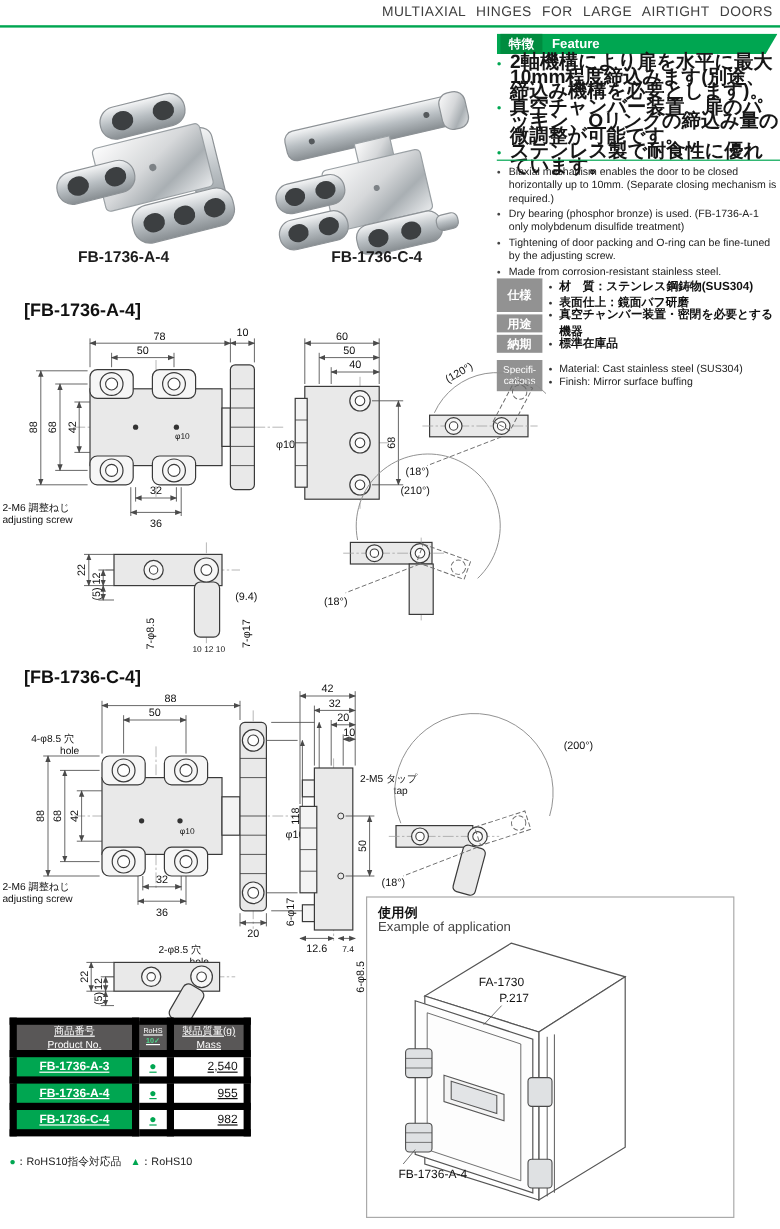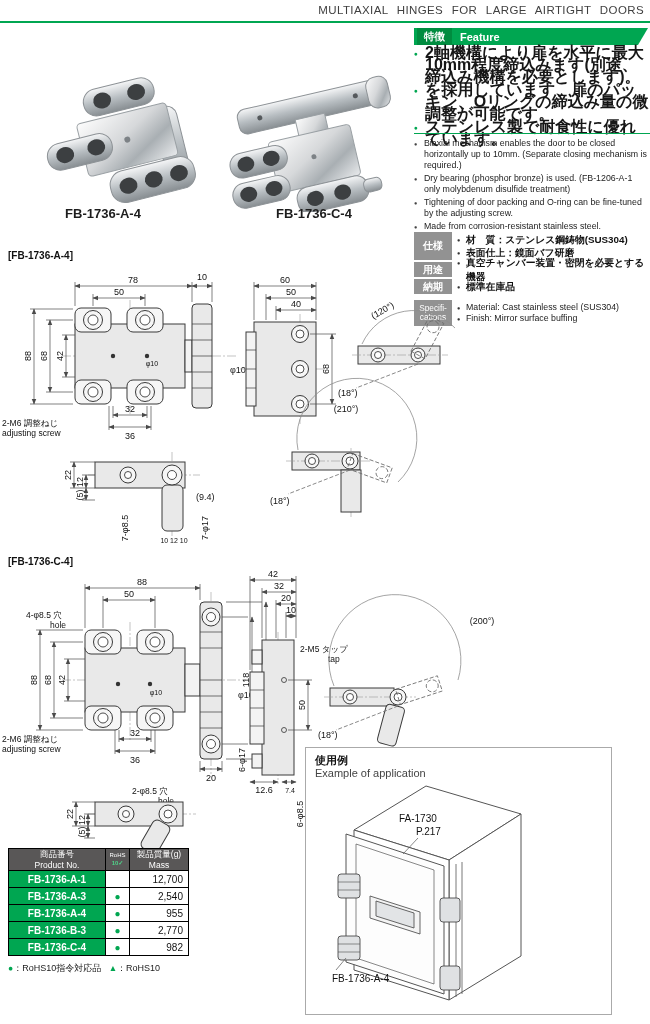--- a/index.html
+++ b/index.html
@@ -42,41 +42,41 @@
                 align-items:center; justify-content:center; font-weight:700; }
   .spec-label.jp { font-size:10px; }
   .spec-label.en { font-size:8.3px; font-weight:400; line-height:9.5px; }
   .spec-items { flex:1; padding:1px 0 1px 5px; display:flex; flex-direction:column; justify-content:center; }
   .spec-items .it { position:relative; padding-left:9px; }
   .spec-items .it::before { content:"●"; position:absolute; left:0; top:1px; font-size:5.5px; color:#333; }
   .spec.jp .it { font-size:9.8px; font-weight:600; color:#111; line-height:13.5px; }
   .spec.en .it { font-size:8.8px; color:#222; line-height:11.5px; }
 
   
-  .sec-label { position:absolute; left:8px; font-size:10px; font-weight:700; color:#111; }
+  .sec-label { position:absolute; left:20px; font-size:15px; font-weight:700; color:#111; }
 
   
   .bf  { fill:#e9e9e9; stroke:#3a3a3a; stroke-width:1; }
   .bf2 { fill:#f3f3f3; stroke:#3a3a3a; stroke-width:1; }
   .kno { fill:#f6f6f6; stroke:#3a3a3a; stroke-width:1; }
   .kni { fill:#ffffff; stroke:#3a3a3a; stroke-width:.9; }
   .thin{ stroke:#3a3a3a; stroke-width:.7; fill:none; }
   .dim { stroke:#4a4a4a; stroke-width:.7; fill:none; }
   .dima{ stroke:#4a4a4a; stroke-width:.7; fill:none; marker-start:url(#arrow); marker-end:url(#arrow); }
   .cl  { stroke:#9b9b9b; stroke-width:.6; stroke-dasharray:9 2 2 2; fill:none; }
   .dsh { stroke:#6b6b6b; stroke-width:.8; stroke-dasharray:4 2; fill:none; }
   .arc { stroke:#8d8d8d; stroke-width:.8; fill:none; }
   text.dt  { font-size:9px; fill:#111; text-anchor:middle; font-family:"Liberation Sans",sans-serif; }
   text.dt7 { font-size:7px; fill:#111; text-anchor:middle; font-family:"Liberation Sans",sans-serif; }
   text.dt85{ font-size:8.5px; fill:#111; text-anchor:middle; font-family:"Liberation Sans",sans-serif; }
   text.ta-s{ text-anchor:start; }
 
   
   .ptable { position:absolute; left:8px; top:848px; border-collapse:collapse; }
-  .ptable th, .ptable td { border:1px solid #000000; padding:0; }
+  .ptable th, .ptable td { border:6px solid #000000; padding:0;text-decoration:underline; }
   .ptable th { background:#595757; color:#fff; font-weight:400; }
   .th-no  { width:96px; font-size:8.5px; line-height:10.5px; }
   .th-rohs{ width:23px; font-size:6px; line-height:7.5px; }
   .th-mass{ width:58px; font-size:8.5px; line-height:10.5px; }
   .rohs-g { color:#4fd389; font-weight:700; }
   .ptable td { height:16px; font-size:10px; }
   .td-no   { background:#00a651; color:#fff; font-weight:700; text-align:center; }
   .td-mark { text-align:center; color:#00a651; font-size:9px; }
   .td-mass { text-align:right; padding-right:5px !important; color:#111; }
   .legend { position:absolute; left:8px; top:962px; font-size:9px; color:#222; }
@@ -155,27 +155,27 @@
   </svg>
   <div class="caption" style="left:38px">FB-1736-A-4</div>
   <div class="caption" style="left:249px">FB-1736-C-4</div>
 
   <div class="feature-band">
     <span class="tag-jp">特徴</span>
     <span class="tag-en">Feature</span>
   </div>
   <ul class="blist feat-jp">
     <li>2軸機構により扉を水平に最大10mm程度締込みます(別途、締込み機構を必要とします)。</li>
-    <li>を採用しています、扉のパッキン、Oリングの締込み量の微調整が可能です。</li>
+    <li>真空チャンバー装置、扉のパッキン、Oリングの締込み量の微調整が可能です。</li>
     <li>ステンレス製で耐食性に優れています。</li>
   </ul>
   <div class="feat-divider"></div>
   <ul class="blist feat-en">
     <li>Biaxial mechanism enables the door to be closed horizontally up to 10mm. (Separate closing mechanism is required.)</li>
-    <li>Dry bearing (phosphor bronze) is used. (FB-1206-A-1 only molybdenum disulfide treatment)</li>
+    <li>Dry bearing (phosphor bronze) is used. (FB-1736-A-1 only molybdenum disulfide treatment)</li>
     <li>Tightening of door packing and O-ring can be fine-tuned by the adjusting screw.</li>
     <li>Made from corrosion-resistant stainless steel.</li>
   </ul>
 
   <div class="spec jp" style="top:232px">
     <div class="spec-row" style="height:28px">
       <div class="spec-label jp">仕様</div>
       <div class="spec-items">
         <div class="it">材　質：ステンレス鋼鋳物(SUS304)</div>
         <div class="it">表面仕上：鏡面バフ研磨</div>
@@ -489,38 +489,28 @@
           <div class="rohs-g">10✓</div>
         </th>
         <th class="th-mass">
           <div>製品質量(g)</div>
           <div>Mass</div>
         </th>
       </tr>
     </thead>
     <tbody>
       <tr>
-        <td class="td-no">FB-1736-A-1</td>
-        <td class="td-mark"></td>
-        <td class="td-mass">12,700</td>
-      </tr>
-      <tr>
         <td class="td-no">FB-1736-A-3</td>
         <td class="td-mark">●</td>
         <td class="td-mass">2,540</td>
       </tr>
       <tr>
         <td class="td-no">FB-1736-A-4</td>
         <td class="td-mark">●</td>
         <td class="td-mass">955</td>
-      </tr>
-      <tr>
-        <td class="td-no">FB-1736-B-3</td>
-        <td class="td-mark">●</td>
-        <td class="td-mass">2,770</td>
       </tr>
       <tr>
         <td class="td-no">FB-1736-C-4</td>
         <td class="td-mark">●</td>
         <td class="td-mass">982</td>
       </tr>
     </tbody>
   </table>
   <div class="legend">
     <span class="g">●</span><span>：RoHS10指令対応品</span>

